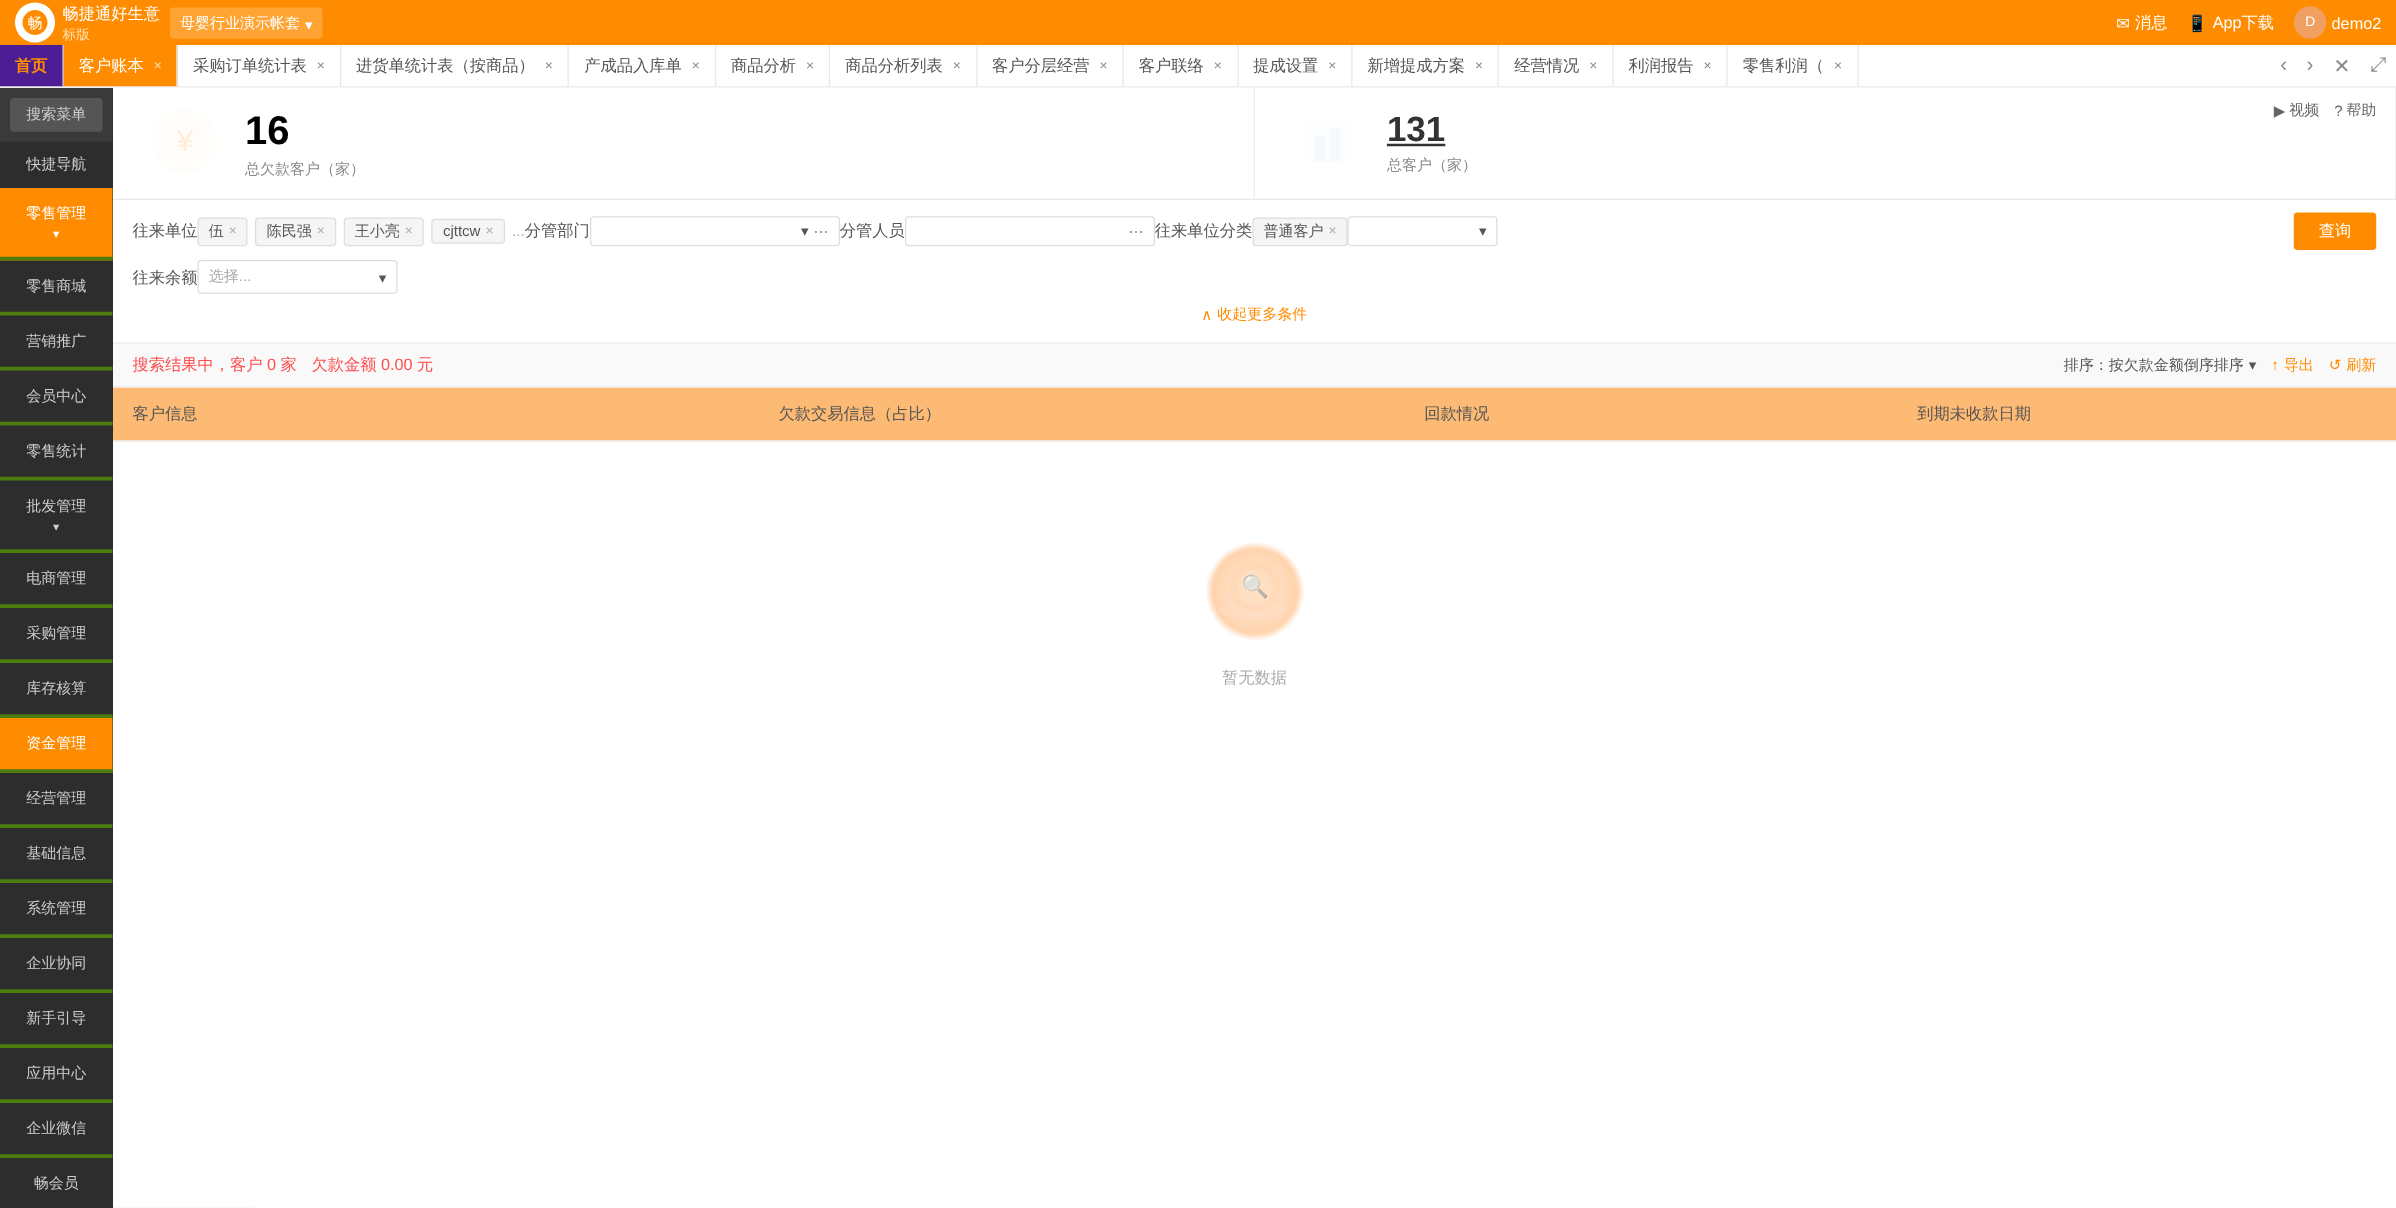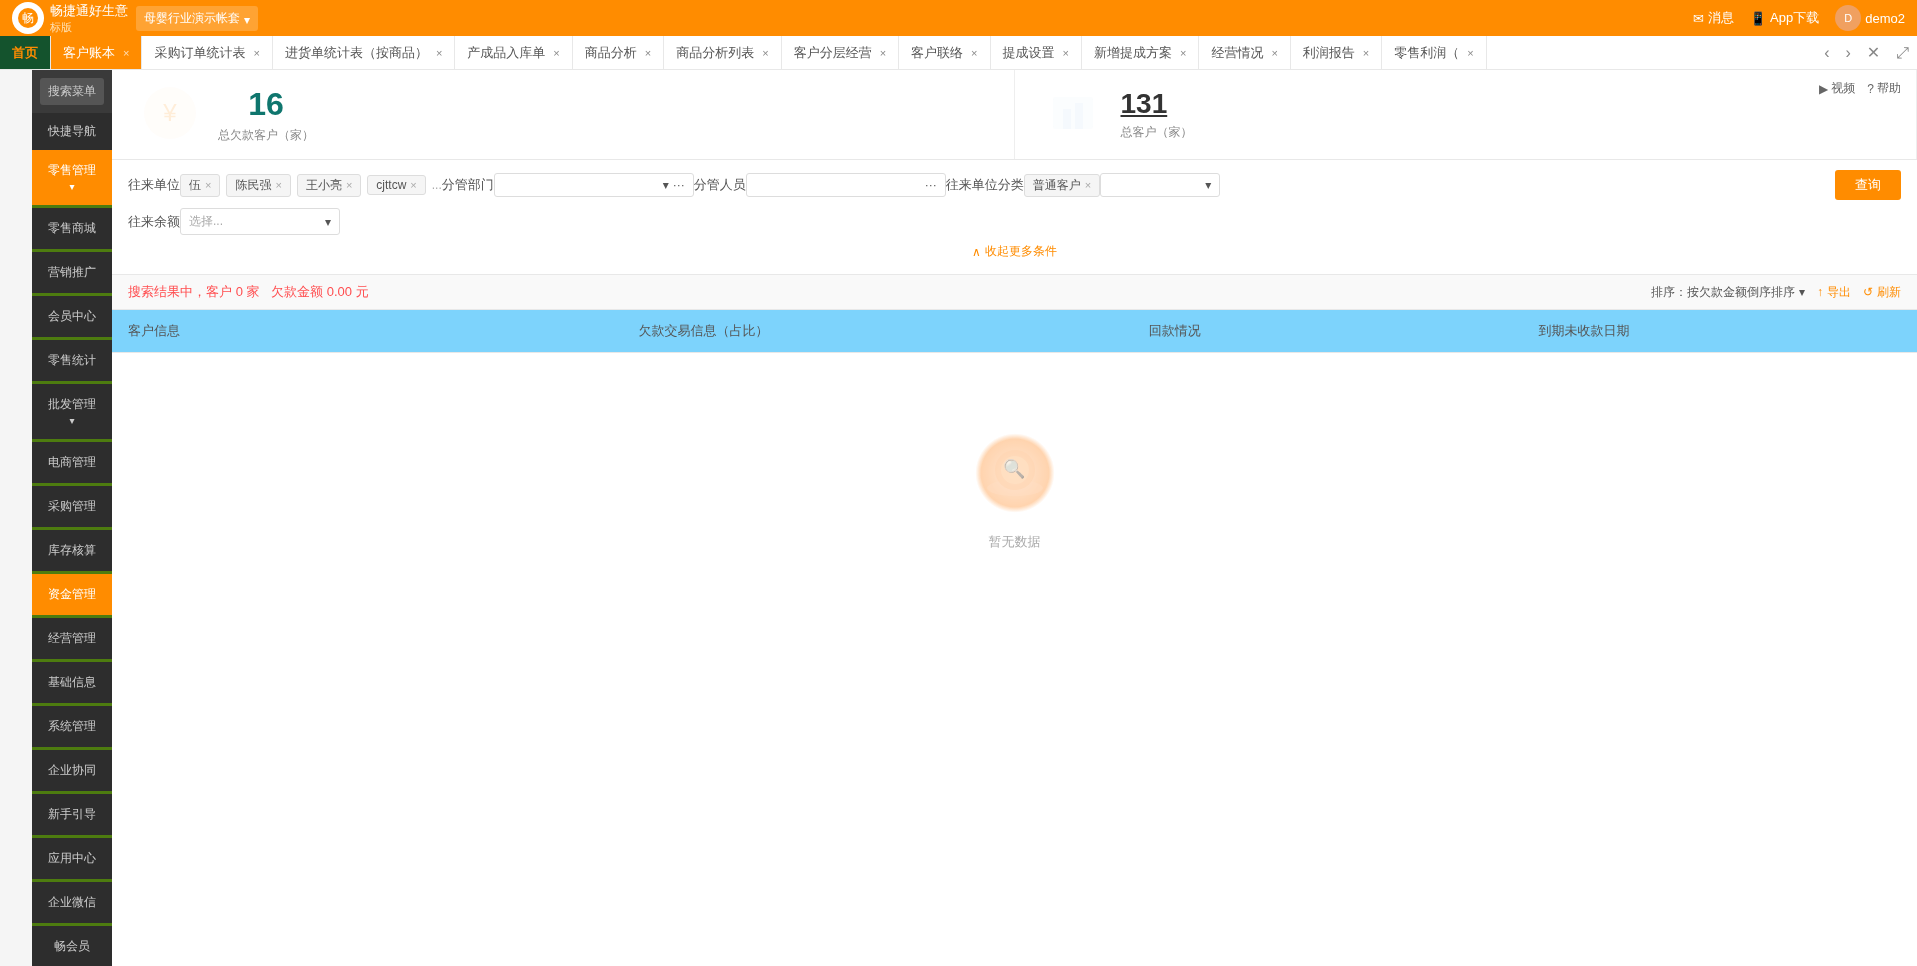--- a/index.html
+++ b/index.html
@@ -11,48 +11,48 @@
     .logo-area { display: flex; align-items: center; gap: 6px; }
     .logo-icon { width: 32px; height: 32px; background: #fff; border-radius: 50%; display: flex; align-items: center; justify-content: center; }
     .dropdown-btn { background: rgba(255,255,255,0.2); border: none; color: #fff; padding: 4px 8px; border-radius: 3px; cursor: pointer; font-size: 12px; display: flex; align-items: flex-end; gap: 4px; }
     .top-bar-right { display: flex; align-items: center; gap: 16px; color: #fff; font-size: 13px; }
     .top-bar-right span { cursor: pointer; display: flex; align-items: center; gap: 4px; }
     .avatar { width: 26px; height: 26px; border-radius: 50%; background: #ccc; overflow: hidden; display: flex; align-items: center; justify-content: center; font-size: 11px; color: #fff; background: #f0a060; }
 
     
     .nav-tabs { height: 34px; background: #fff; border-bottom: 1px solid #e8e8e8; display: flex; align-items: center; flex-shrink: 0; overflow: hidden; }
     .nav-tab { height: 34px; padding: 0 12px; display: flex; align-items: center; gap: 6px; cursor: pointer; font-size: 13px; color: #555; white-space: nowrap; border-right: 1px solid #e8e8e8; flex-shrink: 0; }
-    .nav-tab.home { background: #14532d; color: #ff8c00; font-weight: bold; justify-content: flex-end; }
+    .nav-tab.home { background: #4c1d95; color: #ff8c00; font-weight: bold; justify-content: flex-end; }
     .nav-tab.active { background: #ff8c00; color: #fff; }
     .nav-tab .close-x { font-size: 11px; color: inherit; opacity: 0.7; margin-left: 2px; }
     .nav-tab.active .close-x { color: #fff; }
     .nav-tab-controls { display: flex; align-items: center; margin-left: auto; flex-shrink: 0; }
     .nav-tab-controls span { padding: 0 8px; cursor: pointer; color: #888; font-size: 16px; }
 
     
     .main-layout { display: flex; flex: 1; overflow: hidden; }
 
     
-    .sidebar { width: 80px; background: #2d2d2d; display: flex; flex-direction: column; flex-shrink: 0; overflow-y: auto; margin-left: 32px; }
+    .sidebar { width: 90px; background: #2d2d2d; display: flex; flex-direction: column; flex-shrink: 0; overflow-y: auto; }
     .sidebar-search { padding: 8px; background: #3a3a3a; }
     .sidebar-search-btn { width: 100%; background: #555; border: none; color: #ccc; padding: 5px; border-radius: 3px; font-size: 12px; cursor: pointer; }
     .sidebar-nav-btn { padding: 10px 8px; text-align: center; color: #ccc; cursor: pointer; font-size: 12px; }
     .sidebar-item { padding: 12px 4px; text-align: center; color: #ccc; cursor: pointer; font-size: 12px; border-bottom: 3px solid #4d7c0f; }
     .sidebar-item.active { background: #ff8c00; color: #fff; }
 
     
     .content-area { flex: 1; display: flex; flex-direction: column; overflow: hidden; background: #f5f5f5; }
 
     
     .stats-bar { background: #fff; display: flex; align-items: center; height: 90px; border-bottom: 1px solid #e8e8e8; flex-shrink: 0; position: relative; }
     .stat-item { flex: 1; display: flex; align-items: center; padding: 0 30px; border-right: 1px solid #eee; height: 100%; }
     .stat-icon { width: 60px; height: 60px; margin-right: 16px; opacity: 0.15; }
     .stat-values { display: flex; flex-direction: column; }
     .stat-number { font-size: 32px; font-weight: bold; color: #ff4d4f; }
-    .stat-number.red { color: #0f766e; text-align: center; }
+    .stat-number.red { color: #000000; }
     .stat-number.black { color: #333; font-size: 28px; text-decoration: underline; }
     .stat-label { font-size: 12px; color: #888; margin-top: 4px; }
     .stat-right-actions { position: absolute; right: 16px; top: 10px; display: flex; gap: 12px; font-size: 12px; color: #666; }
     .stat-right-actions span { cursor: pointer; display: flex; align-items: center; gap: 3px; }
 
     
     .filter-bar { background: #fff; padding: 10px 16px; border-bottom: 1px solid #e8e8e8; flex-shrink: 0; }
     .filter-row { display: flex; align-items: center; margin-bottom: 8px; flex-wrap: wrap; }
     .filter-label { color: #555; font-size: 13px; white-space: nowrap; }
     .filter-tags { display: flex; align-items: center; gap: 6px; flex-wrap: wrap; }
@@ -67,21 +67,21 @@
     
     .results-bar { background: #f9f9f9; padding: 8px 16px; display: flex; align-items: center; justify-content: space-between; border-bottom: 1px solid #e8e8e8; flex-shrink: 0; text-align: right; }
     .results-info { font-size: 13px; color: #555; }
     .results-info span { color: #ff4d4f; }
     .results-actions { display: flex; align-items: center; gap: 12px; font-size: 12px; color: #555; }
     .results-actions .sort-select { display: flex; align-items: center; gap: 4px; color: #555; cursor: pointer; }
     .results-actions .action-btn { display: flex; align-items: center; gap: 4px; cursor: pointer; color: #ff8c00; }
 
     
     .table-area { flex: 1; overflow: auto; background: #fff; }
-    .table-header { display: grid; grid-template-columns: 2fr 2fr 1.5fr 1.5fr; background: #7dd3fc; border-bottom: 1px solid #e8e8e8; padding: 12px 16px; gap: 27px; }
+    .table-header { display: grid; grid-template-columns: 2fr 2fr 1.5fr 1.5fr; background: #fdba74; border-bottom: 1px solid #e8e8e8; padding: 12px 16px; gap: 27px; }
     .table-header-cell { font-size: 13px; color: #555; font-weight: 500; }
     .empty-state { display: flex; flex-direction: column; align-items: center; justify-content: center; padding: 80px 0; color: #aaa; font-size: 13px; }
     .empty-icon { width: 80px; height: 80px; margin-bottom: 12px; position: relative; }
     .empty-icon-inner { width: 80px; height: 80px; background: radial-gradient(circle, #ffd8b8 0%, #ffb87a 60%, transparent 70%); border-radius: 50%; opacity: 0.6; display: flex; align-items: center; justify-content: center; font-size: 36px; }
   </style>
 </head>
 <body>
 
 <div class="top-bar">
   <div class="top-bar-left">

